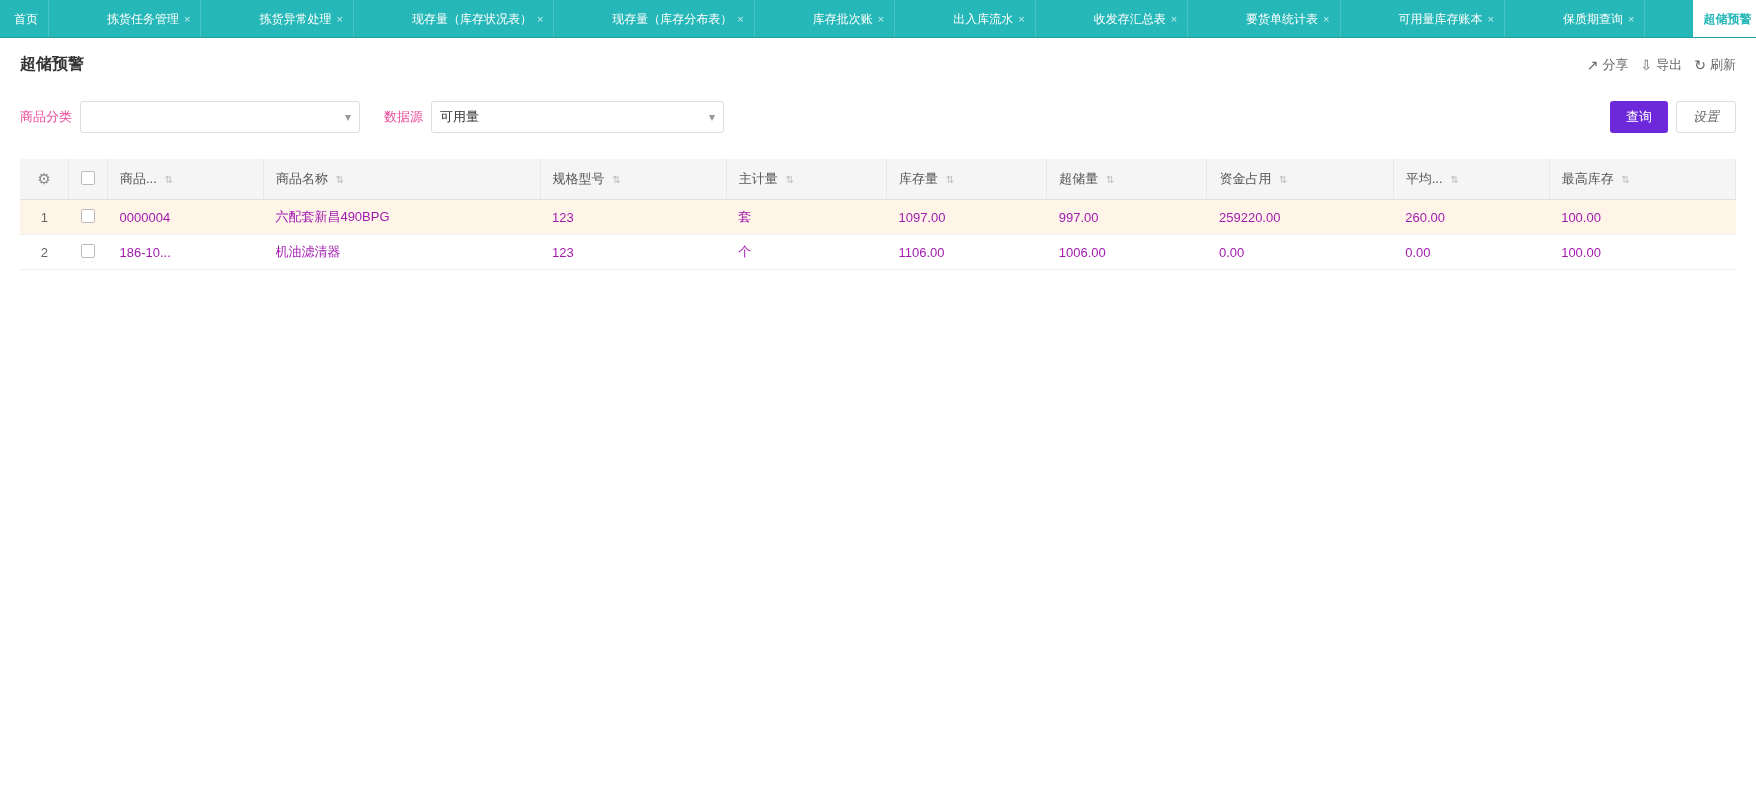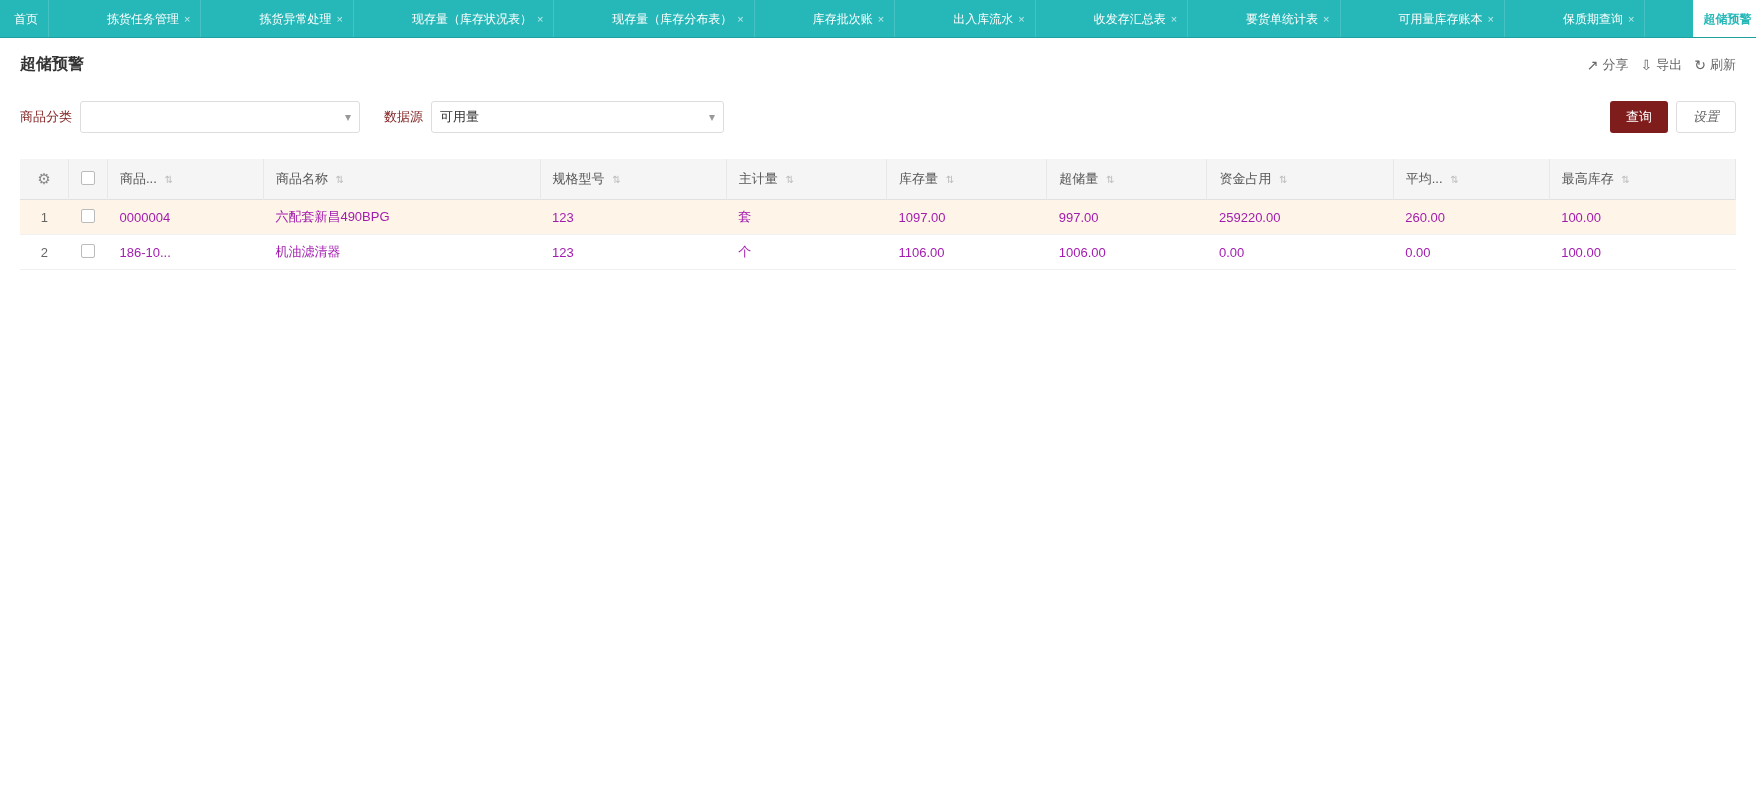--- a/index.html
+++ b/index.html
@@ -90,21 +90,21 @@
       gap: 24px;
       margin-bottom: 16px;
       padding: 10px 0;
     }
     .filter-group {
       display: flex;
       align-items: center;
       gap: 8px;
     }
     .filter-label {
-      color: #7f1d1d;
+      color: #ec4899;
       font-size: 13px;
       white-space: nowrap;
     }
     .filter-select {
       width: 280px;
       height: 32px;
       border: 1px solid #ddd;
       border-radius: 3px;
       padding: 0 8px;
       font-size: 13px;
@@ -118,21 +118,21 @@
     .filter-select .arrow-down {
       color: #999;
       font-size: 12px;
     }
     .filter-actions {
       margin-left: auto;
       display: flex;
       gap: 8px;
     }
     .btn-query {
-      background: #7f1d1d;
+      background: #6d28d9;
       color: #fff;
       border: none;
       border-radius: 3px;
       padding: 6px 16px;
       font-size: 13px;
       cursor: pointer;
     }
     .btn-settings {
       background: #fff;
       color: #666;

